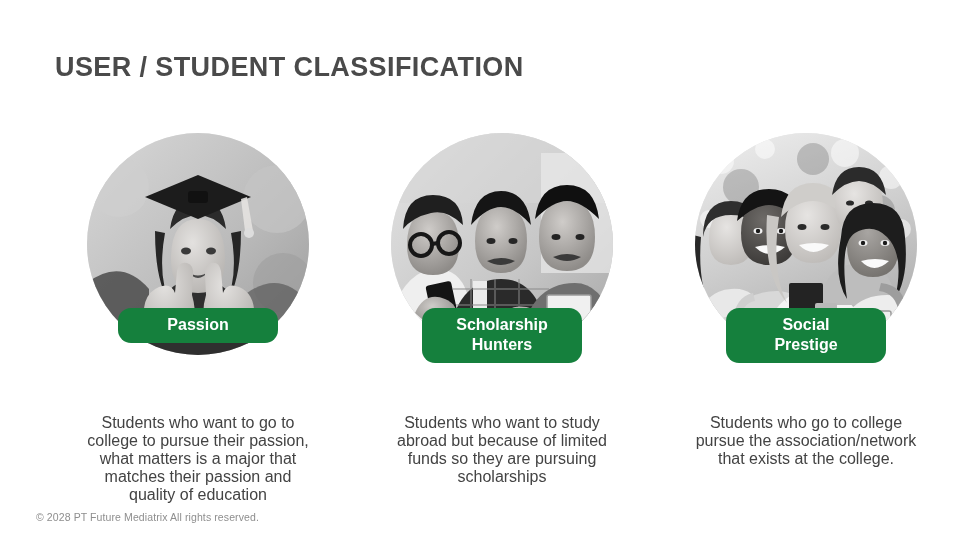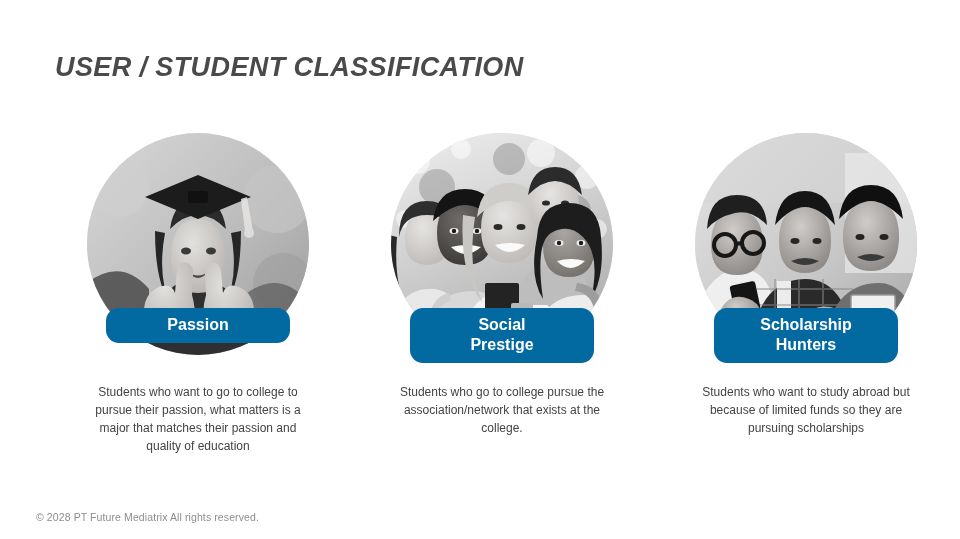--- a/index.html
+++ b/index.html
@@ -23,21 +23,20 @@
   #slide-title {
     position: absolute;
     left: 55px;
     top: 52px;
     font-size: 27px;
     font-weight: bold;
     letter-spacing: 0.4px;
     color: #4a4a4a;
     white-space: nowrap;
     font-family: "Liberation Sans", sans-serif;
-    font-style: italic;
   }
 
   
   #cards {
     position: absolute;
     left: 0;
     top: 133px;
     width: 960px;
     display: flex;
     justify-content: flex-start;
@@ -68,40 +67,40 @@
     background: #e8e8e8;
   }
   .photo-circle svg { display: block; width: 222px; height: 222px; }
 
   
   .badge {
     position: absolute;
     left: 50%;
     transform: translateX(-50%);
     top: 175px;
-    width: 184px;
+    width: 160px;
     padding: 7px 4px 8px 4px;
     border-radius: 13px;
-    background: #0369a1;
+    background: #15803d;
     color: #ffffff;
     font-size: 16px;
     font-weight: bold;
     line-height: 20px;
     text-align: center;
     box-sizing: border-box;
     z-index: 3;
   }
   .badge .bl { display: block; white-space: nowrap; }
 
   
   .desc {
-    margin-top: 28px;
+    margin-top: 59px;
     width: 230px;
     text-align: center;
-    font-size: 12px;
+    font-size: 16px;
     line-height: 18px;
     color: #434343;
     font-family: "Liberation Sans", sans-serif;
   }
 
   
   #footer {
     position: absolute;
     left: 36px;
     top: 511px;
@@ -159,20 +158,86 @@
             <rect x="134" y="196" width="38" height="10" rx="4" fill="#3c3c3c"></rect>
           </svg>
         </div>
         <div class="badge">
           <span class="bl">Passion</span>
         </div>
       </div>
       <div class="desc">Students who want to go to college to pursue their passion, what matters is a major that matches their passion and quality of education</div>
     </div>
 
+    <div class="card c2">
+      <div class="photo-wrap">
+        <div class="photo-circle">
+          <svg viewBox="0 0 222 222" xmlns="http://www.w3.org/2000/svg" role="img">
+            <defs>
+              <linearGradient id="bg2" x1="0" y1="0" x2="1" y2="1">
+                <stop offset="0%" stop-color="#e4e4e4"></stop>
+                  <stop offset="60%" stop-color="#c6c6c6"></stop>
+                  <stop offset="100%" stop-color="#a5a5a5"></stop>
+              </linearGradient>
+              <radialGradient id="sk2" cx="42%" cy="30%" r="70%">
+                <stop offset="0%" stop-color="#cfccc9"></stop>
+                  <stop offset="100%" stop-color="#8f8c89"></stop>
+              </radialGradient>
+            </defs>
+            <rect width="222" height="222" fill="url(#bg2)"></rect>
+            <rect x="0" y="0" width="222" height="70" fill="#d5d5d5" opacity="0.6"></rect>
+            <rect x="150" y="20" width="72" height="120" fill="#e9e9e9" opacity="0.7"></rect>
+
+            <path d="M-6 200 q16 -64 52 -64 q22 0 30 24 l6 40 Z" fill="#efefef"></path>
+            <path d="M16 112 q0 -34 26 -34 q26 0 26 34 q0 30 -26 30 q-26 0 -26 -30 Z" fill="url(#sk2)"></path>
+            <path d="M12 96 q2 -34 30 -34 q28 0 30 30 q-16 -16 -32 -12 q-18 4 -28 16 Z" fill="#1f1f1f"></path>
+            <circle cx="30" cy="112" r="11" fill="none" stroke="#171717" stroke-width="4"></circle>
+            <circle cx="58" cy="110" r="11" fill="none" stroke="#171717" stroke-width="4"></circle>
+            <line x1="41" y1="111" x2="47" y2="110" stroke="#171717" stroke-width="4"></line>
+
+            <path d="M56 208 q10 -62 54 -62 q40 0 48 62 Z" fill="#2a2a2a"></path>
+            <path d="M82 198 v-50 h14 v50 Z" fill="#ececec"></path>
+            <g opacity="0.5" stroke="#8a8a8a" stroke-width="2">
+              <line x1="62" y1="156" x2="158" y2="156"></line>
+                <line x1="62" y1="172" x2="158" y2="172"></line>
+              <line x1="62" y1="188" x2="158" y2="188"></line>
+              <line x1="80" y1="146" x2="80" y2="210"></line>
+                <line x1="104" y1="146" x2="104" y2="210"></line>
+              <line x1="128" y1="146" x2="128" y2="210"></line>
+            </g>
+            <path d="M84 108 q0 -34 26 -34 q26 0 26 34 q0 32 -26 32 q-26 0 -26 -32 Z" fill="url(#sk2)"></path>
+            <path d="M80 92 q4 -34 30 -34 q26 0 30 34 q-16 -18 -30 -18 q-14 0 -30 18 Z" fill="#151515"></path>
+            <ellipse cx="100" cy="108" rx="4.5" ry="3" fill="#262626"></ellipse>
+            <ellipse cx="122" cy="108" rx="4.5" ry="3" fill="#262626"></ellipse>
+            <path d="M96 128 q14 -6 28 0 q-14 8 -28 0 Z" fill="#3a3a3a"></path>
+
+            <path d="M128 216 q8 -66 56 -66 q34 0 44 66 Z" fill="#6f6f6f"></path>
+            <path d="M148 104 q0 -36 28 -36 q28 0 28 36 q0 34 -28 34 q-28 0 -28 -34 Z" fill="url(#sk2)"></path>
+            <path d="M144 86 q4 -34 32 -34 q28 0 32 34 q-18 -18 -32 -18 q-14 0 -32 18 Z" fill="#101010"></path>
+            <ellipse cx="165" cy="104" rx="4.5" ry="3" fill="#232323"></ellipse>
+            <ellipse cx="189" cy="104" rx="4.5" ry="3" fill="#232323"></ellipse>
+            <path d="M162 124 q14 -6 28 0 q-14 8 -28 0 Z" fill="#3a3a3a"></path>
+            <rect x="156" y="162" width="44" height="28" rx="2" fill="#f0f0f0" stroke="#9a9a9a" stroke-width="1.5"></rect>
+
+            <path d="M54 222 l22 -40 h96 l10 40 Z" fill="#1b1b1b"></path>
+            <path d="M62 218 l20 -32 h86 l8 32 Z" fill="#8e8e8e"></path>
+
+            <rect x="38" y="150" width="26" height="38" rx="3" fill="#141414" transform="rotate(-12 51 169)"></rect>
+            <path d="M24 180 q10 -22 30 -14 q14 6 10 18 q-6 14 -24 10 Z" fill="url(#sk2)"></path>
+            <path d="M108 186 q12 -18 34 -10 q16 6 12 18 q-8 12 -28 8 Z" fill="url(#sk2)"></path>
+          </svg>
+        </div>
+        <div class="badge">
+          <span class="bl">Scholarship</span>
+          <span class="bl">Hunters</span>
+        </div>
+      </div>
+      <div class="desc">Students who want to study abroad but because of limited funds so they are pursuing scholarships</div>
+    </div>
+
     <div class="card c3">
       <div class="photo-wrap">
         <div class="photo-circle">
           <svg viewBox="0 0 222 222" xmlns="http://www.w3.org/2000/svg" role="img">
             <defs>
               <linearGradient id="bg3" x1="0" y1="0" x2="0.4" y2="1">
                 <stop offset="0%" stop-color="#efefef"></stop>
                   <stop offset="55%" stop-color="#cfcfcf"></stop>
                   <stop offset="100%" stop-color="#b0b0b0"></stop>
               </linearGradient>
@@ -253,83 +318,17 @@
           </svg>
         </div>
         <div class="badge">
           <span class="bl">Social</span>
           <span class="bl">Prestige</span>
         </div>
       </div>
       <div class="desc">Students who go to college pursue the association/network that exists at the college.</div>
     </div>
 
-    <div class="card c2">
-      <div class="photo-wrap">
-        <div class="photo-circle">
-          <svg viewBox="0 0 222 222" xmlns="http://www.w3.org/2000/svg" role="img">
-            <defs>
-              <linearGradient id="bg2" x1="0" y1="0" x2="1" y2="1">
-                <stop offset="0%" stop-color="#e4e4e4"></stop>
-                  <stop offset="60%" stop-color="#c6c6c6"></stop>
-                  <stop offset="100%" stop-color="#a5a5a5"></stop>
-              </linearGradient>
-              <radialGradient id="sk2" cx="42%" cy="30%" r="70%">
-                <stop offset="0%" stop-color="#cfccc9"></stop>
-                  <stop offset="100%" stop-color="#8f8c89"></stop>
-              </radialGradient>
-            </defs>
-            <rect width="222" height="222" fill="url(#bg2)"></rect>
-            <rect x="0" y="0" width="222" height="70" fill="#d5d5d5" opacity="0.6"></rect>
-            <rect x="150" y="20" width="72" height="120" fill="#e9e9e9" opacity="0.7"></rect>
-
-            <path d="M-6 200 q16 -64 52 -64 q22 0 30 24 l6 40 Z" fill="#efefef"></path>
-            <path d="M16 112 q0 -34 26 -34 q26 0 26 34 q0 30 -26 30 q-26 0 -26 -30 Z" fill="url(#sk2)"></path>
-            <path d="M12 96 q2 -34 30 -34 q28 0 30 30 q-16 -16 -32 -12 q-18 4 -28 16 Z" fill="#1f1f1f"></path>
-            <circle cx="30" cy="112" r="11" fill="none" stroke="#171717" stroke-width="4"></circle>
-            <circle cx="58" cy="110" r="11" fill="none" stroke="#171717" stroke-width="4"></circle>
-            <line x1="41" y1="111" x2="47" y2="110" stroke="#171717" stroke-width="4"></line>
-
-            <path d="M56 208 q10 -62 54 -62 q40 0 48 62 Z" fill="#2a2a2a"></path>
-            <path d="M82 198 v-50 h14 v50 Z" fill="#ececec"></path>
-            <g opacity="0.5" stroke="#8a8a8a" stroke-width="2">
-              <line x1="62" y1="156" x2="158" y2="156"></line>
-                <line x1="62" y1="172" x2="158" y2="172"></line>
-              <line x1="62" y1="188" x2="158" y2="188"></line>
-              <line x1="80" y1="146" x2="80" y2="210"></line>
-                <line x1="104" y1="146" x2="104" y2="210"></line>
-              <line x1="128" y1="146" x2="128" y2="210"></line>
-            </g>
-            <path d="M84 108 q0 -34 26 -34 q26 0 26 34 q0 32 -26 32 q-26 0 -26 -32 Z" fill="url(#sk2)"></path>
-            <path d="M80 92 q4 -34 30 -34 q26 0 30 34 q-16 -18 -30 -18 q-14 0 -30 18 Z" fill="#151515"></path>
-            <ellipse cx="100" cy="108" rx="4.5" ry="3" fill="#262626"></ellipse>
-            <ellipse cx="122" cy="108" rx="4.5" ry="3" fill="#262626"></ellipse>
-            <path d="M96 128 q14 -6 28 0 q-14 8 -28 0 Z" fill="#3a3a3a"></path>
-
-            <path d="M128 216 q8 -66 56 -66 q34 0 44 66 Z" fill="#6f6f6f"></path>
-            <path d="M148 104 q0 -36 28 -36 q28 0 28 36 q0 34 -28 34 q-28 0 -28 -34 Z" fill="url(#sk2)"></path>
-            <path d="M144 86 q4 -34 32 -34 q28 0 32 34 q-18 -18 -32 -18 q-14 0 -32 18 Z" fill="#101010"></path>
-            <ellipse cx="165" cy="104" rx="4.5" ry="3" fill="#232323"></ellipse>
-            <ellipse cx="189" cy="104" rx="4.5" ry="3" fill="#232323"></ellipse>
-            <path d="M162 124 q14 -6 28 0 q-14 8 -28 0 Z" fill="#3a3a3a"></path>
-            <rect x="156" y="162" width="44" height="28" rx="2" fill="#f0f0f0" stroke="#9a9a9a" stroke-width="1.5"></rect>
-
-            <path d="M54 222 l22 -40 h96 l10 40 Z" fill="#1b1b1b"></path>
-            <path d="M62 218 l20 -32 h86 l8 32 Z" fill="#8e8e8e"></path>
-
-            <rect x="38" y="150" width="26" height="38" rx="3" fill="#141414" transform="rotate(-12 51 169)"></rect>
-            <path d="M24 180 q10 -22 30 -14 q14 6 10 18 q-6 14 -24 10 Z" fill="url(#sk2)"></path>
-            <path d="M108 186 q12 -18 34 -10 q16 6 12 18 q-8 12 -28 8 Z" fill="url(#sk2)"></path>
-          </svg>
-        </div>
-        <div class="badge">
-          <span class="bl">Scholarship</span>
-          <span class="bl">Hunters</span>
-        </div>
-      </div>
-      <div class="desc">Students who want to study abroad but because of limited funds so they are pursuing scholarships</div>
-    </div>
-
   </div>
 
   <div id="footer">© 2028 PT Future Mediatrix All rights reserved.</div>
 
 </div>
 
 </body></html>

